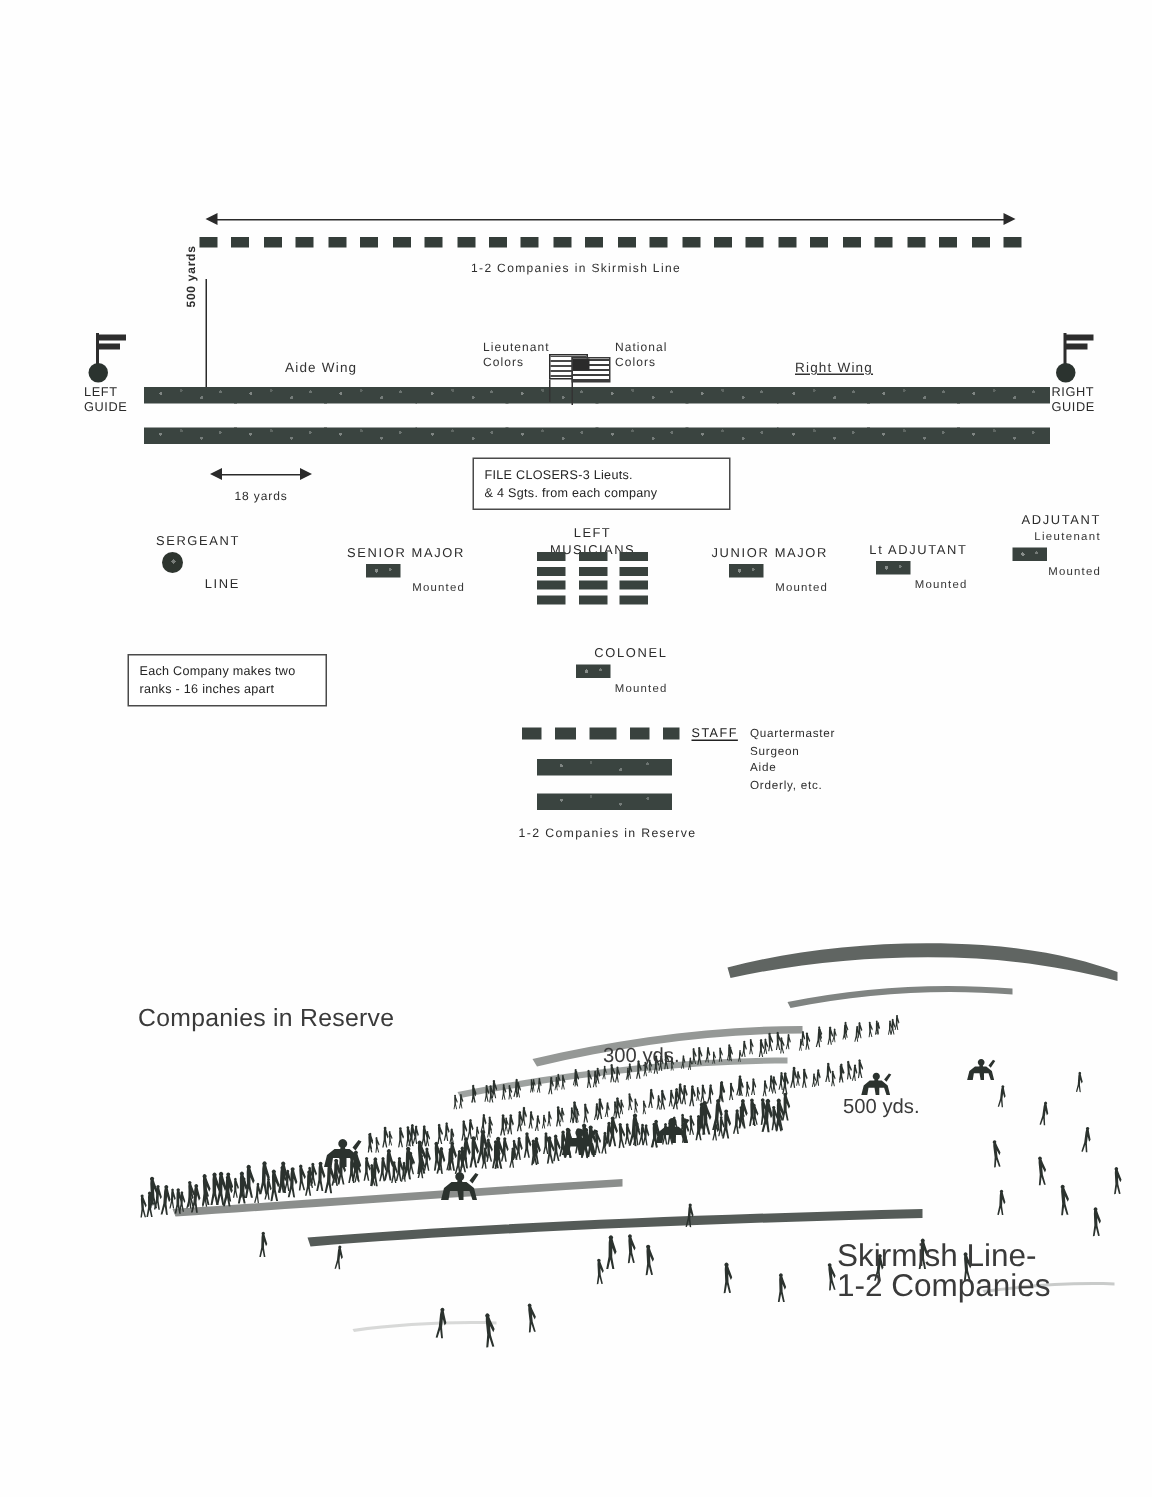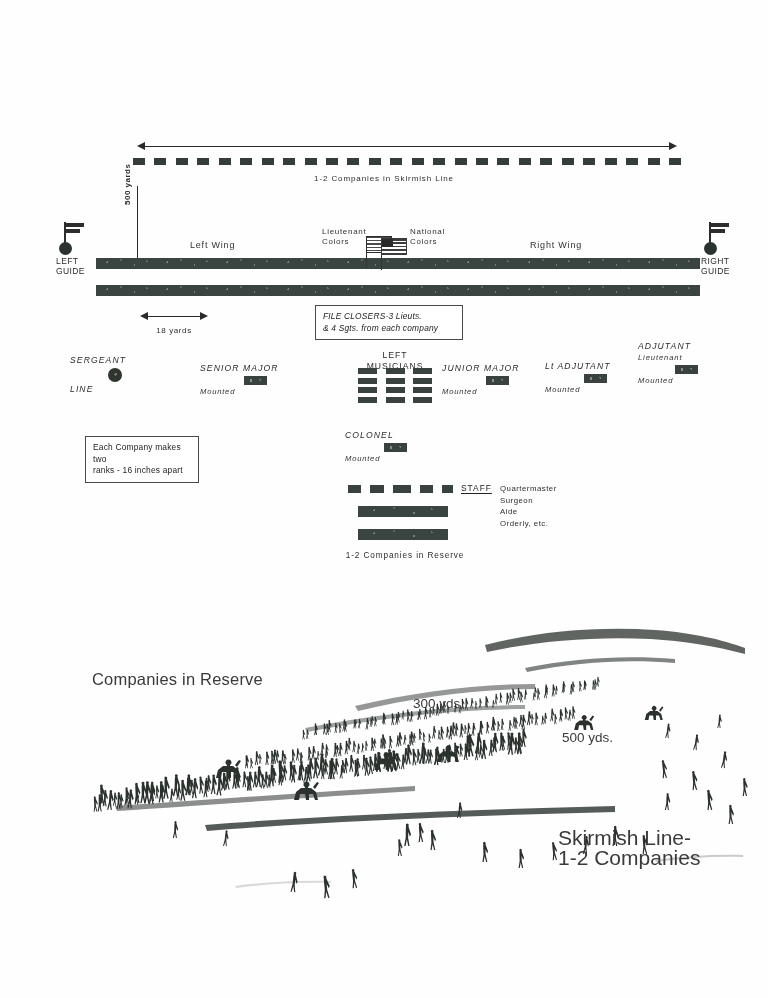--- a/index.html
+++ b/index.html
@@ -151,21 +151,21 @@
     border: 1.1px solid #4a4a4a;
     background: #fff;
     padding: 5px 7px;
     font-size: 8.4px;
     line-height: 11.5px;
     color: #242424;
     letter-spacing: .2px;
   }
 
   
-  .officer { position: absolute; text-align: left; font-style: italic; }
+  .officer { position: absolute; text-align: right; }
   .officer .oname {
     font-size: 8.6px; letter-spacing: 1.1px; color: #2b2b2b; line-height: 11px; white-space: nowrap;
   }
   .officer .osub {
     font-size: 7.6px; letter-spacing: .9px; color: #333; line-height: 11px; white-space: nowrap;
   }
   .officer .omount {
     font-size: 7.6px; letter-spacing: .8px; color: #333; line-height: 12px; white-space: nowrap;
   }
   .officer .omark {
@@ -211,21 +211,21 @@
   }
 
   
   #illus { position: absolute; left: 55px; top: 610px; width: 700px; height: 300px; }
   #illusLabels .il {
     position: absolute;
     font-family: "Liberation Sans", sans-serif;
     color: #3a3a3a;
   }
   #labReserve { left: 92px; top: 670px; font-size: 16.5px; letter-spacing: .2px; }
-  #lab300 { left: 413px; top: 696px; font-size: 13.5px; }
+  #lab300 { left: 402px; top: 696px; font-size: 13.5px; }
   #lab500y { left: 562px; top: 730px; font-size: 13.5px; }
   #labSkirm { left: 558px; top: 828px; font-size: 21px; line-height: 20px; }
 </style>
 </head>
 <body>
 
 <div id="page">
 
 
   <div id="dim175">
@@ -263,22 +263,22 @@
       <i style="left: 536px; width: 12px;"></i>
     </div>
   <div class="lbl" id="skirmishLabel">1-2 Companies in Skirmish Line</div>
 
   <div id="dim500">
     <div class="bar"></div>
     <div class="ah"></div>
   </div>
   <div class="lbl" id="lab500">500 yards</div>
 
-  <div class="lbl" id="leftWing" style="left:190px; top:240px; font-size:9px; letter-spacing:.8px;">Left Wing</div>
-  <div class="lbl" id="rightWing" style="left:530px; top:240px; font-size:9px; letter-spacing:.8px;">Right Wing</div>
+  <div class="lbl" id="leftWing" style="left:190px; top:240px; font-size:9px; letter-spacing:.8px;">Aide Wing</div>
+  <div class="lbl" id="rightWing" style="left:530px; top:240px; font-size:9px; letter-spacing:.8px;text-decoration:underline;">Right Wing</div>
 
   <div id="companyBlocks">
       <div class="blk" style="left: 96px; top: 258px; width: 62px; height: 11px;"></div>
       <div class="blk" style="left: 156.222px; top: 258px; width: 62px; height: 11px;"></div>
       <div class="blk" style="left: 216.444px; top: 258px; width: 62px; height: 11px;"></div>
       <div class="blk" style="left: 276.667px; top: 258px; width: 62px; height: 11px;"></div>
       <div class="blk" style="left: 336.889px; top: 258px; width: 62px; height: 11px;"></div>
       <div class="blk" style="left: 397.111px; top: 258px; width: 62px; height: 11px;"></div>
       <div class="blk" style="left: 457.333px; top: 258px; width: 62px; height: 11px;"></div>
       <div class="blk" style="left: 517.556px; top: 258px; width: 62px; height: 11px;"></div>
@@ -336,26 +336,26 @@
     <div class="natFlag"></div>
   </div>
 
   <div id="dim18">
     <div class="ahL"></div>
     <div class="bar"></div>
     <div class="ahR"></div>
   </div>
   <div class="lbl" id="lab18">18 yards</div>
 
-  <div class="noteBox" style="left:315px; top:305px; width:148px;font-style:italic;">
+  <div class="noteBox" style="left:315px; top:305px; width:172px;">
     <div>FILE CLOSERS-3 Lieuts.</div>
     <div>&amp; 4 Sgts. from each company</div>
   </div>
 
-  <div class="noteBox" style="left:85px; top:436px; width:114px;">
+  <div class="noteBox" style="left:85px; top:436px; width:133px;">
     <div>Each Company makes two</div>
     <div>ranks - 16 inches apart</div>
   </div>
 
 
   <div class="officer" style="left:70px; top:355px; width:90px;">
     <div class="oname">SERGEANT</div>
     <div class="ocircle"></div>
     <div class="oname">LINE</div>
   </div>

